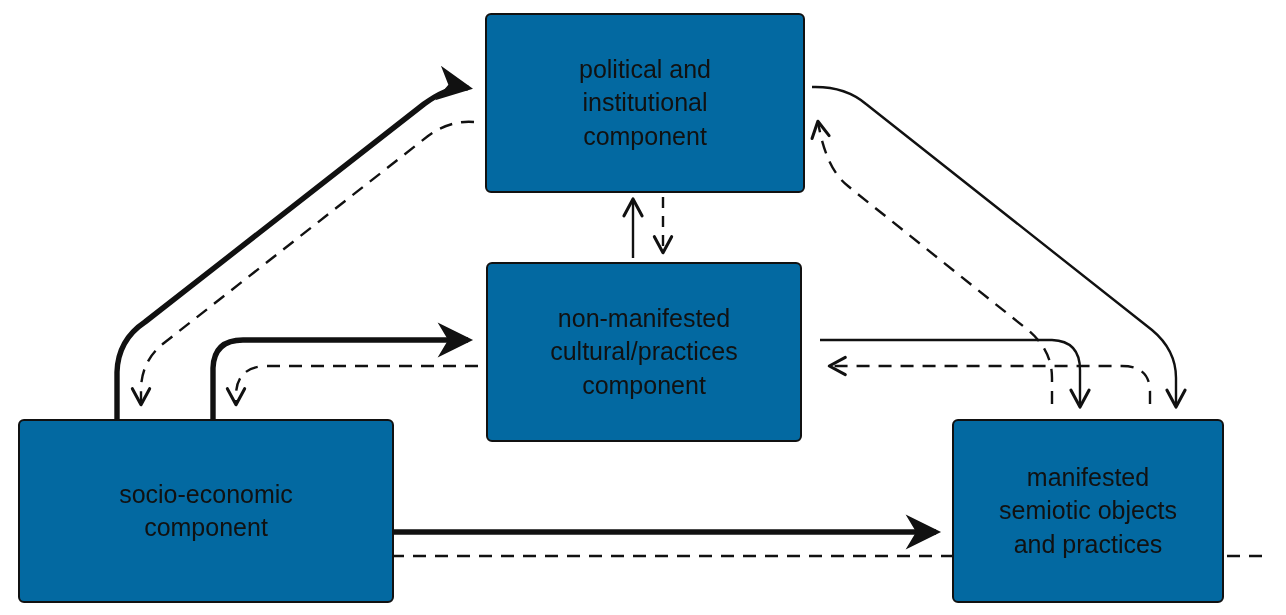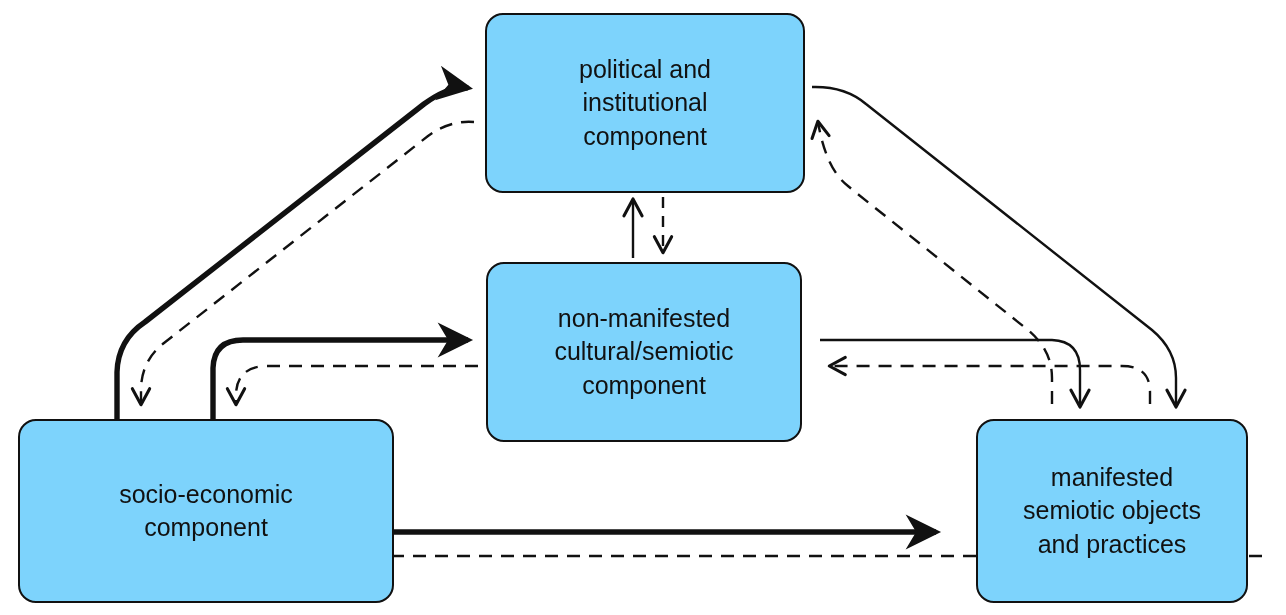--- a/index.html
+++ b/index.html
@@ -20,41 +20,41 @@
     position: absolute;
     left: 0;
     top: 0;
     width: 1286px;
     height: 615px;
   }
   .node-box {
     position: absolute;
     box-sizing: border-box;
     border: 2.2px solid #111111;
-    border-radius: 18px;
-    background: #7dd3fc;
+    border-radius: 6px;
+    background: #0369a1;
     display: flex;
     align-items: center;
     justify-content: center;
     text-align: center;
     color: #111111;
     font-size: 25px;
     line-height: 1.34;
     font-family: "Liberation Sans", sans-serif;
     z-index: 3;
   }
   .node-label {
     display: block;
     white-space: pre-line;
     padding: 0 10px;
   }
   #node-political   { left: 485px; top: 13px;  width: 320px; height: 180px; }
   #node-nonmanifest { left: 486px; top: 262px; width: 316px; height: 180px; }
   #node-socio       { left: 18px;  top: 419px; width: 376px; height: 184px; }
-  #node-manifest    { left: 976px; top: 419px; width: 272px; height: 184px; }
+  #node-manifest    { left: 952px; top: 419px; width: 272px; height: 184px; }
 </style>
 </head>
 <body>
 
 <div id="diagram-root">
 
   <svg id="diagram-svg" viewBox="0 0 1286 615" aria-hidden="true">
     <defs>
       <marker id="arrow-bold" viewBox="0 0 12 12" refX="9.5" refY="6" markerWidth="7.5" markerHeight="7.5" orient="auto-start-reverse">
         <path d="M 0.5 0.8 L 11 6 L 0.5 11.2 L 3.6 6 Z" fill="#111111"></path>
@@ -97,21 +97,21 @@
   </svg>
 
   <div class="node-box" id="node-political">
     <span class="node-label">political and
 institutional
 component</span>
   </div>
 
   <div class="node-box" id="node-nonmanifest">
     <span class="node-label">non-manifested
-cultural/semiotic
+cultural/practices
 component</span>
   </div>
 
   <div class="node-box" id="node-socio">
     <span class="node-label">socio-economic
 component</span>
   </div>
 
   <div class="node-box" id="node-manifest">
     <span class="node-label">manifested

